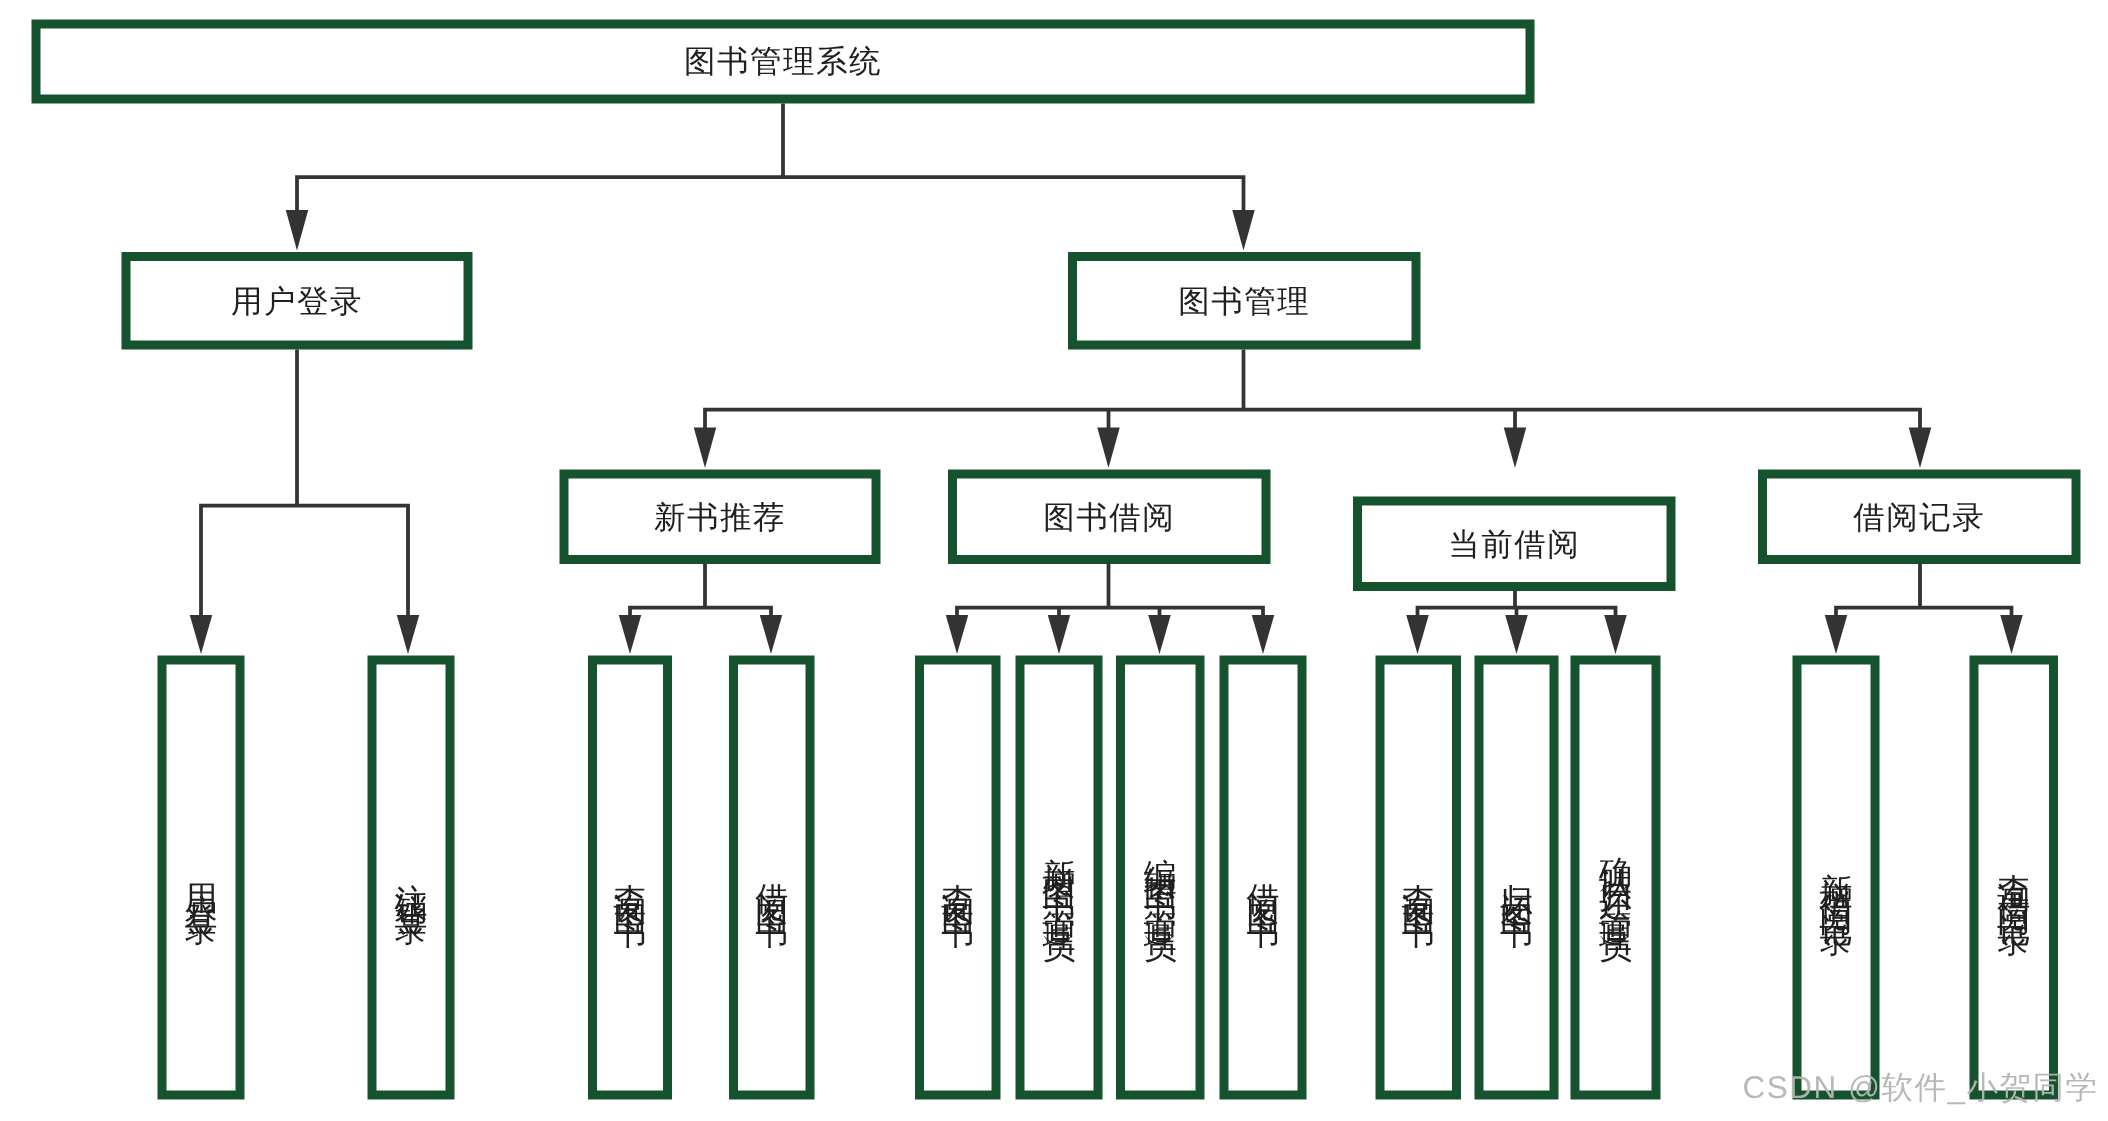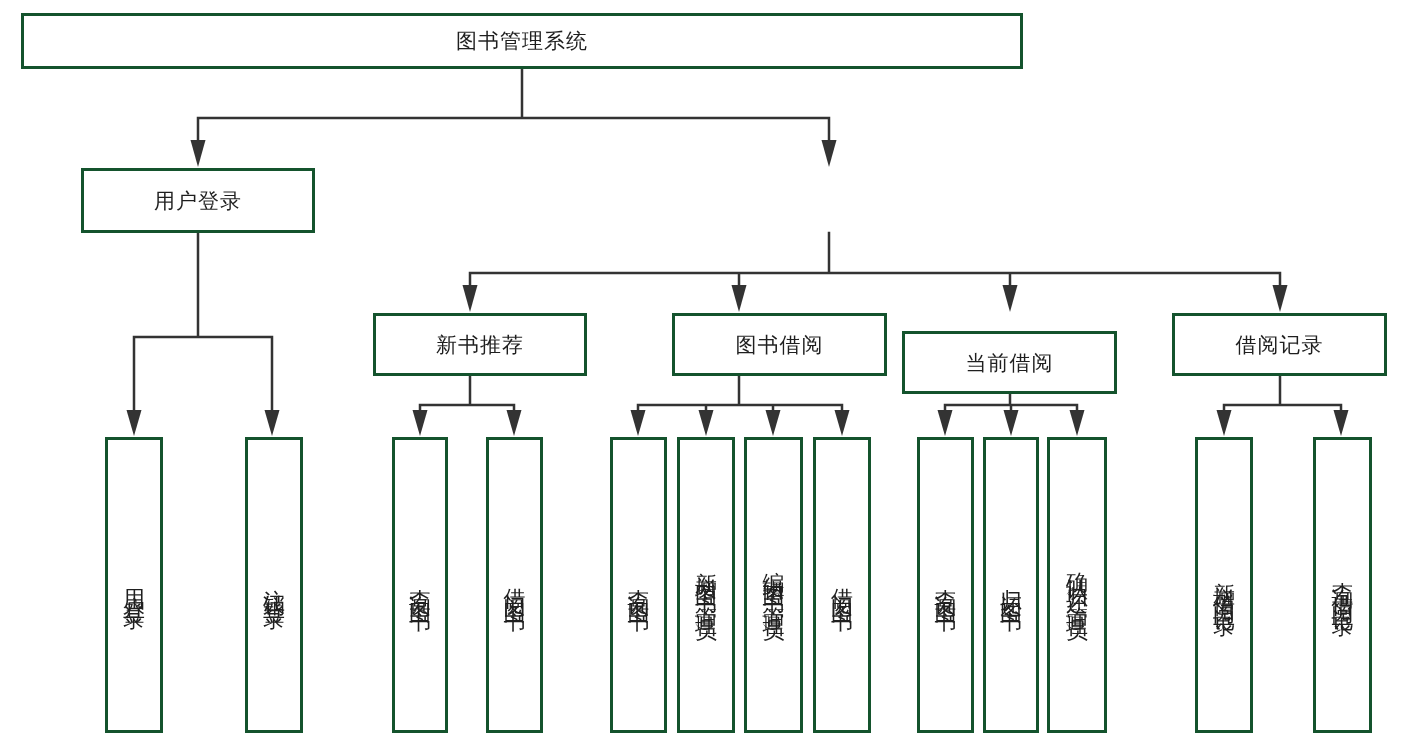--- a/index.html
+++ b/index.html
@@ -12,21 +12,21 @@
     overflow: hidden;
   }
   .connectors {
     position: absolute;
     left: 0; top: 0;
     width: 1405px; height: 747px;
   }
   .node {
     position: absolute;
     box-sizing: border-box;
-    border: 3px solid #14532d;
+    border: 6px solid #14532d;
     background: #ffffff;
     display: flex;
     align-items: center;
     justify-content: center;
     color: #1f1f1f;
     font-size: 21px;
     letter-spacing: 1px;
     white-space: nowrap;
   }
   .leaf {
@@ -38,21 +38,21 @@
     writing-mode: vertical-lr;
     text-orientation: mixed;
     letter-spacing: 7px;
     line-height: 1;
   }
   
   .n-root            { left: 21px;   top: 13px;  width: 1002px; height: 56px; }
   .n-user-login      { left: 81px;   top: 168px; width: 234px;  height: 65px; }
   .n-book-mgmt       { left: 712px;  top: 168px; width: 235px;  height: 65px; }
   .n-new-book-rec    { left: 373px;  top: 313px; width: 214px;  height: 63px; }
-  .n-book-borrow     { left: 632px;  top: 313px; width: 215px;  height: 63px; margin-left: 40px; }
+  .n-book-borrow     { left: 632px;  top: 313px; width: 215px;  height: 63px; }
   .n-current-borrow  { left: 902px;  top: 331px; width: 215px;  height: 63px; }
   .n-borrow-records  { left: 1172px; top: 313px; width: 215px;  height: 63px; }
   .l-user-login      { left: 105px;  top: 437px; width: 58px;   height: 296px; }
   .l-logout          { left: 245px;  top: 437px; width: 58px;   height: 296px; }
   .l-rec-query       { left: 392px;  top: 437px; width: 56px;   height: 296px; }
   .l-rec-borrow      { left: 486px;  top: 437px; width: 57px;   height: 296px; }
   .l-bb-query        { left: 610px;  top: 437px; width: 57px;   height: 296px; }
   .l-bb-add          { left: 677px;  top: 437px; width: 58px;   height: 296px; }
   .l-bb-edit         { left: 744px;  top: 437px; width: 59px;   height: 296px; }
   .l-bb-borrow       { left: 813px;  top: 437px; width: 58px;   height: 296px; }
@@ -117,20 +117,23 @@
     </g>
   </svg>
 
   <div class="node n-root">
     <span>图书管理系统</span>
   </div>
 
   <div class="node n-user-login">
     <span>用户登录</span>
   </div>
+  <div class="node n-book-mgmt">
+    <span>图书管理</span>
+  </div>
 
   <div class="node n-new-book-rec">
     <span>新书推荐</span>
   </div>
   <div class="node n-book-borrow">
     <span>图书借阅</span>
   </div>
   <div class="node n-current-borrow">
     <span>当前借阅</span>
   </div>
@@ -175,14 +178,15 @@
     <span class="vtext">确认归还（管理员）</span>
   </div>
 
   <div class="node leaf l-br-add">
     <span class="vtext">新增借阅记录</span>
   </div>
   <div class="node leaf l-br-query">
     <span class="vtext">查询借阅记录</span>
   </div>
 
+  <div class="watermark">CSDN @软件_小贺同学</div>
 
 </div>
 
 </body></html>

